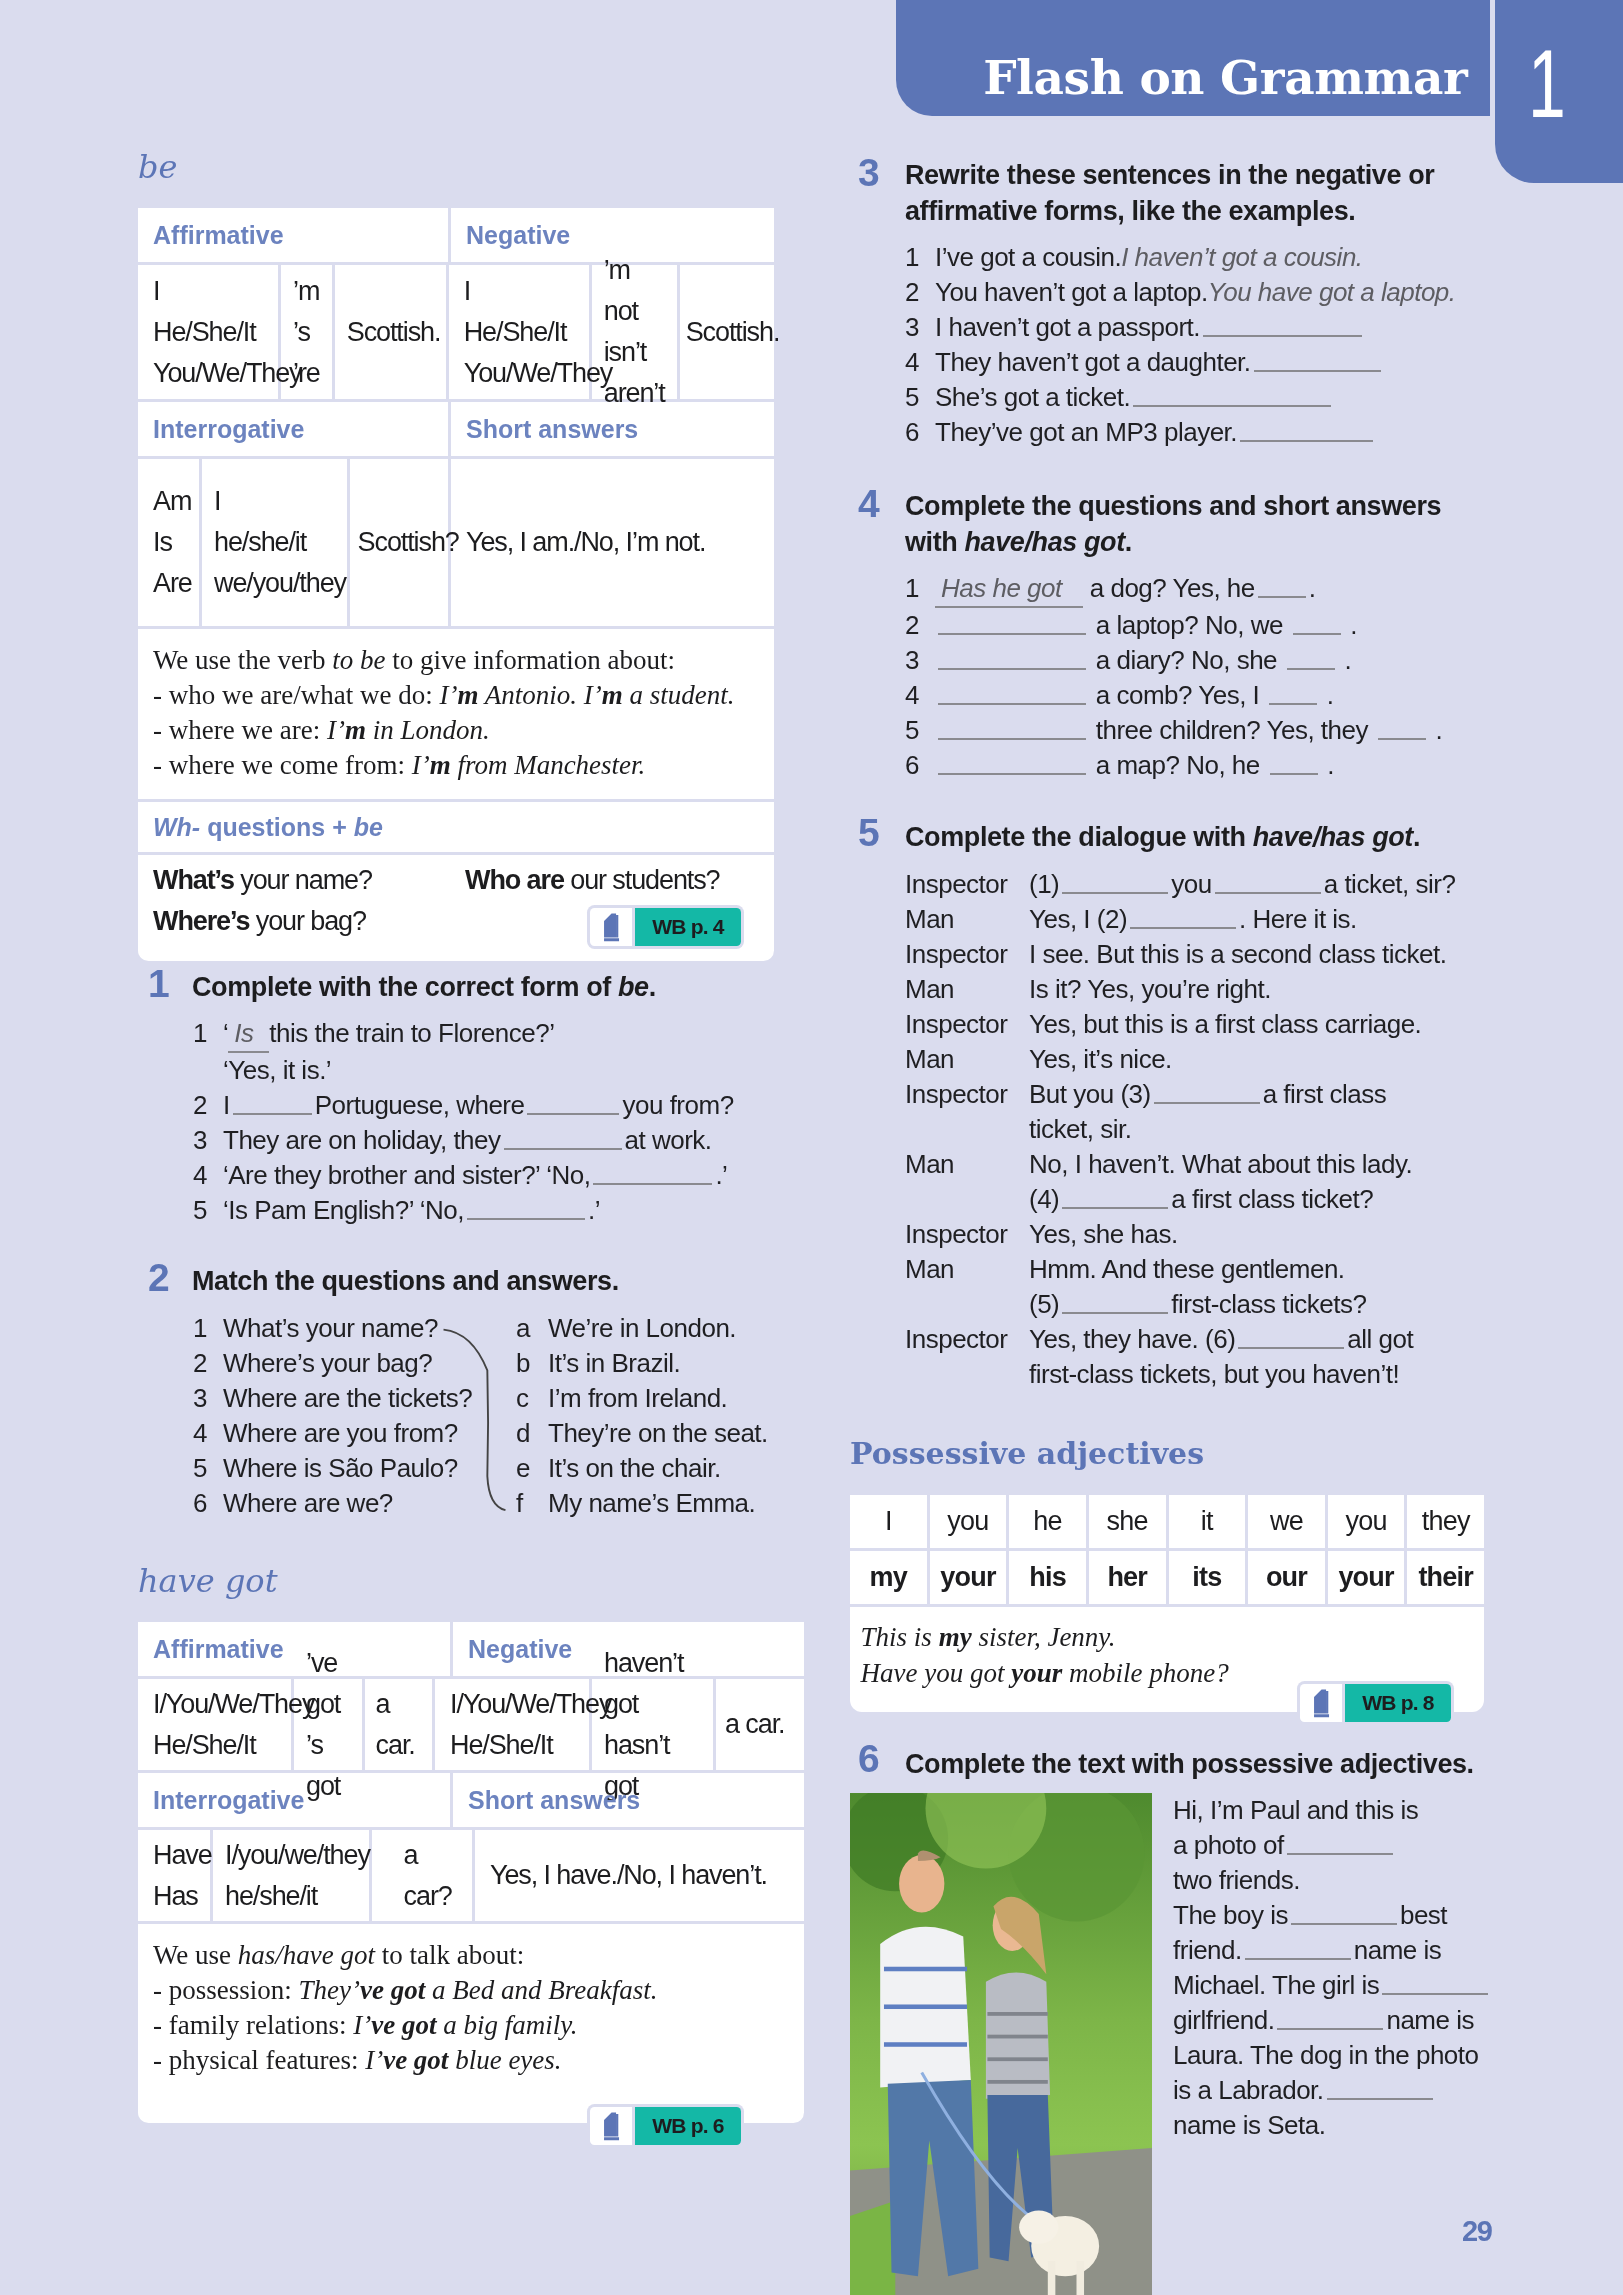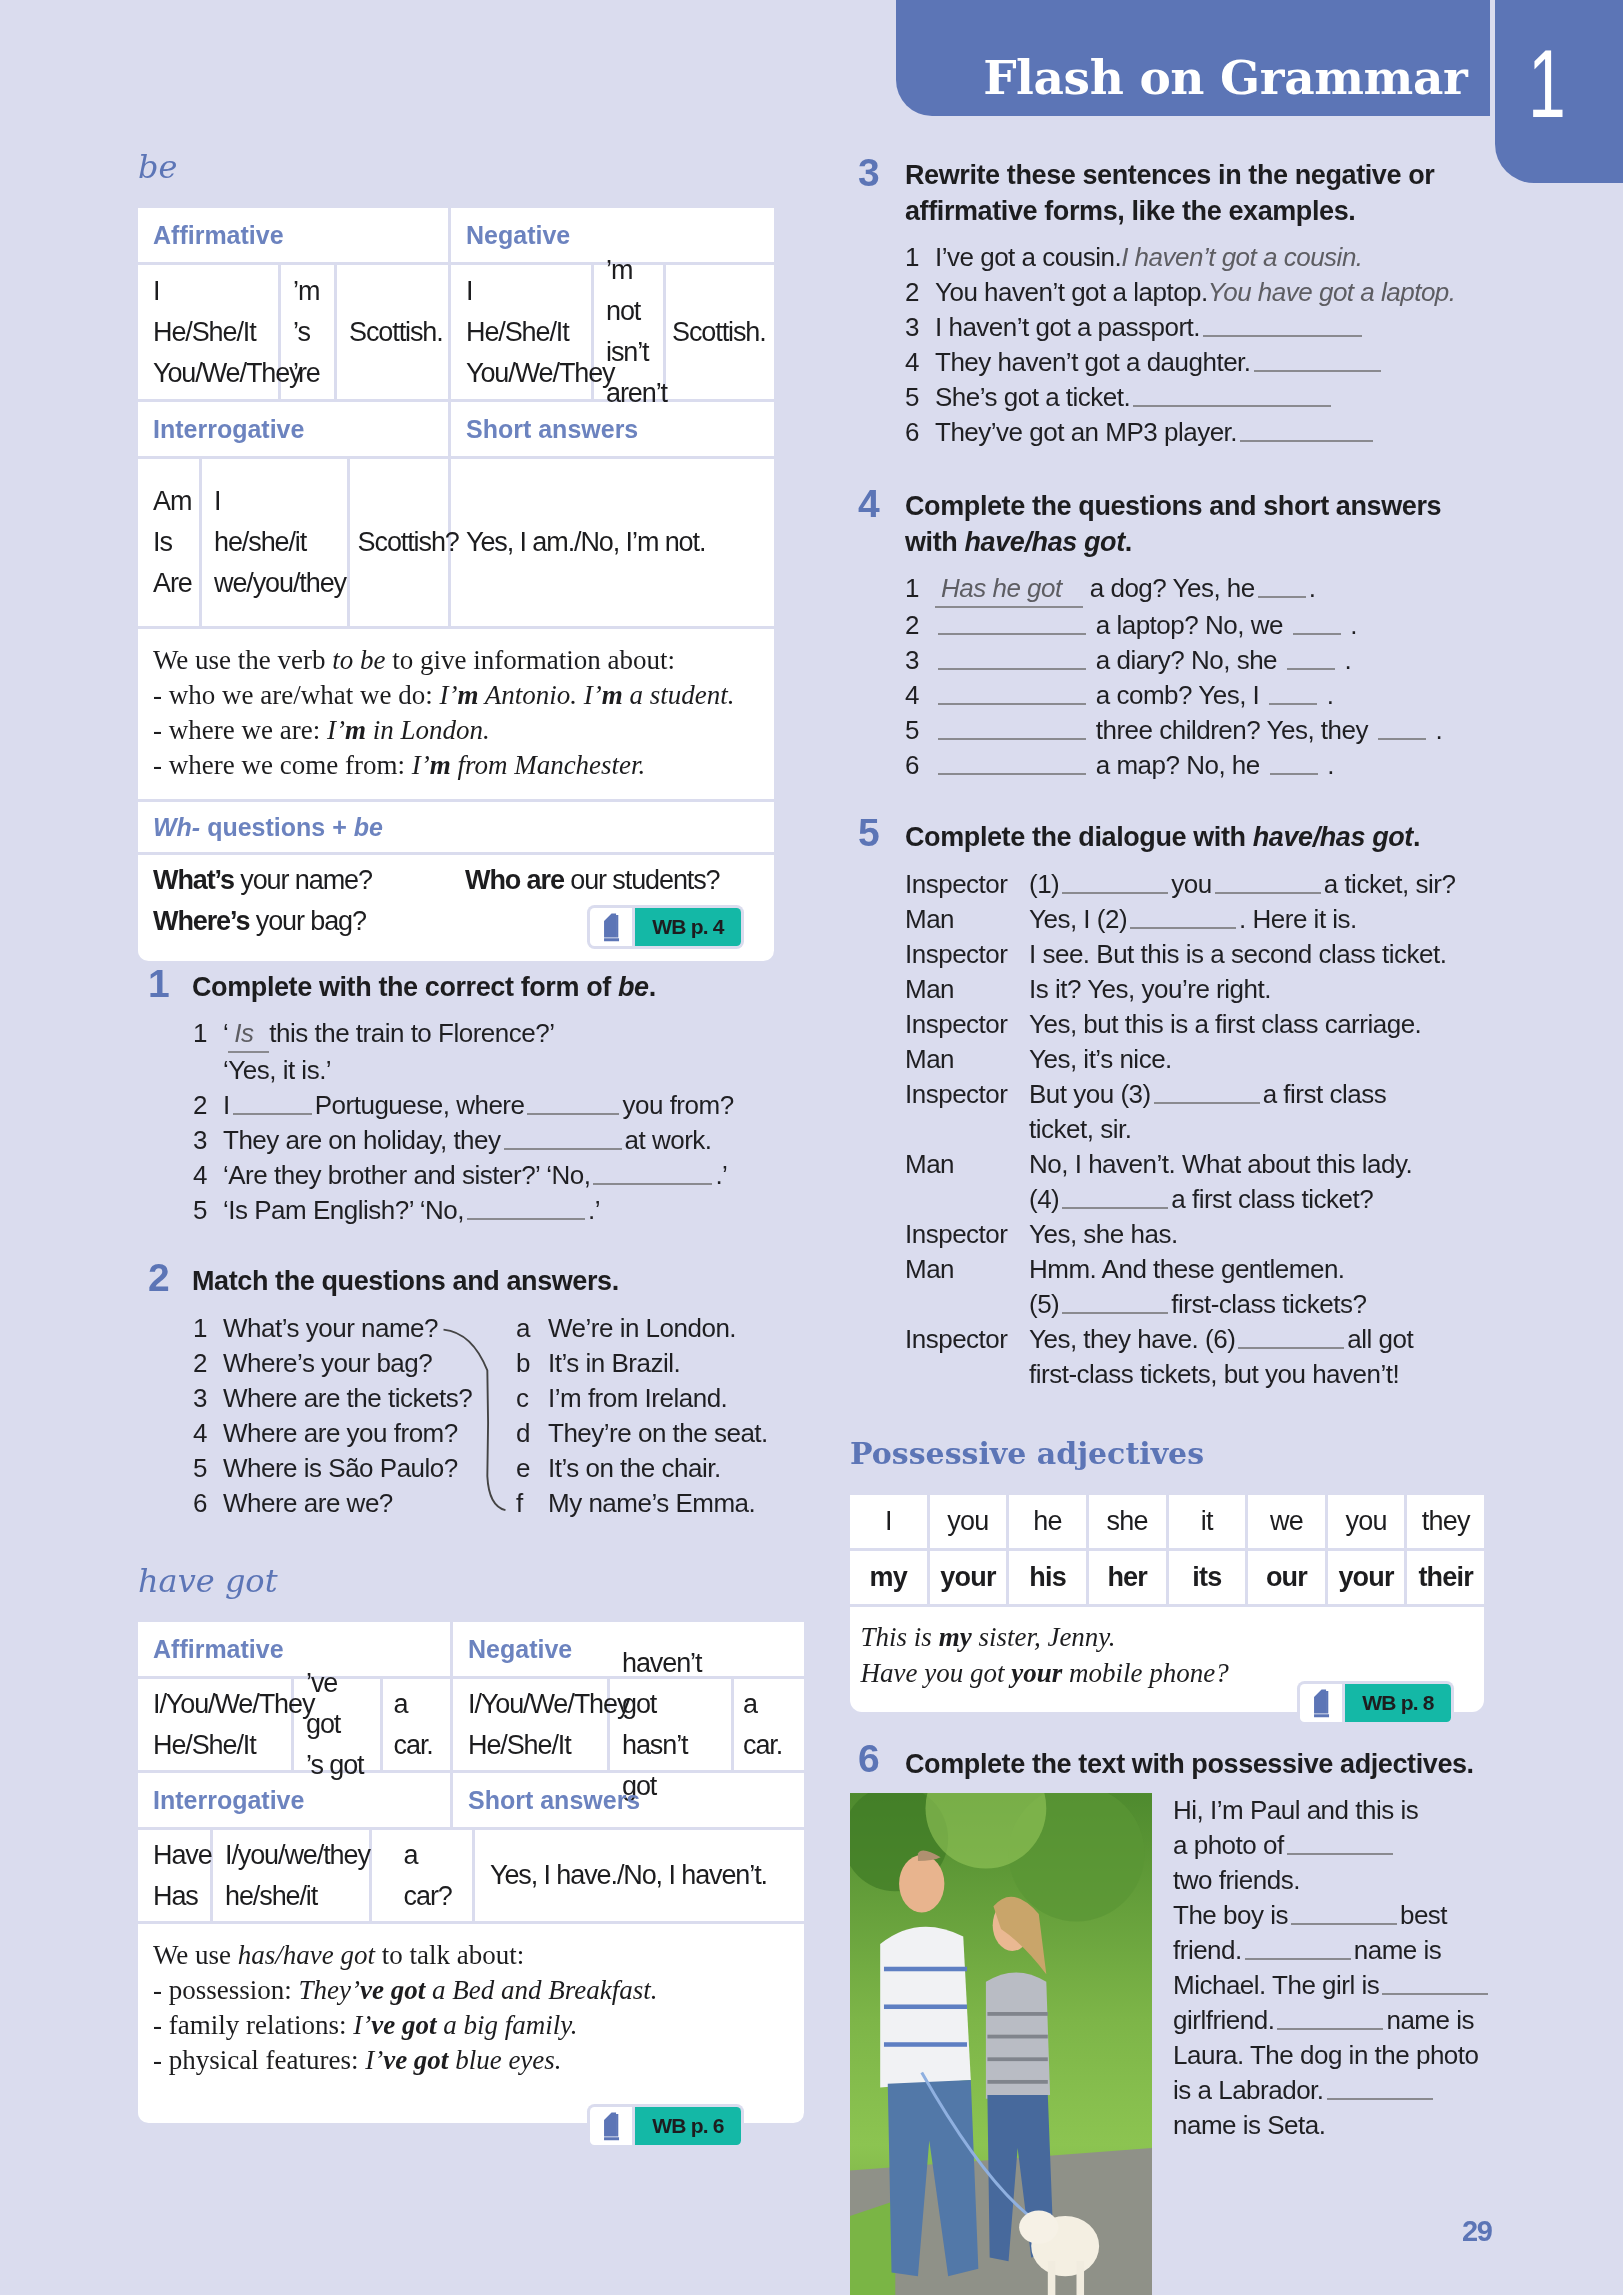--- a/index.html
+++ b/index.html
@@ -118,21 +118,21 @@
       <div>’m</div>
       <div>’s</div>
       <div>’re</div>
     </div>
     <div class="gcell cond" style="width:114px; padding:0 12px;">Scottish.</div>
     <div class="gcell cond" style="width:143px;">
       <div>I</div>
       <div>He/She/It</div>
       <div>You/We/They</div>
     </div>
-    <div class="gcell cond" style="width:72px; padding:0 12px;">
+    <div class="gcell cond" style="width:88px; padding:0 12px;">
       <div>’m not</div>
       <div>isn’t</div>
       <div>aren’t</div>
     </div>
     <div class="gcell cond" style="flex:1; padding:0 6px;">Scottish.</div>
   </div>
   <div class="grow">
     <div class="gcell ghead" style="width:313px;">Interrogative</div>
     <div class="gcell ghead" style="flex:1;">Short answers</div>
   </div>
@@ -286,21 +286,21 @@
 <div class="gtable" style="left:138px; top:1622px; width:666px;">
   <div class="grow">
     <div class="gcell ghead" style="width:315px;">Affirmative</div>
     <div class="gcell ghead" style="flex:1;">Negative</div>
   </div>
   <div class="grow" style="height:94px;">
     <div class="gcell cond" style="width:156px;">
       <div>I/You/We/They</div>
       <div>He/She/It</div>
     </div>
-    <div class="gcell cond" style="width:89px; padding:0 12px;">
+    <div class="gcell cond" style="width:71px; padding:0 12px;">
       <div>’ve got</div>
       <div>’s got</div>
     </div>
     <div class="gcell cond" style="width:70px; padding:0 10.6px;">a car.</div>
     <div class="gcell cond" style="width:157px;">
       <div>I/You/We/They</div>
       <div>He/She/It</div>
     </div>
     <div class="gcell cond" style="width:124px; padding:0 12px;">
       <div>haven’t got</div>

